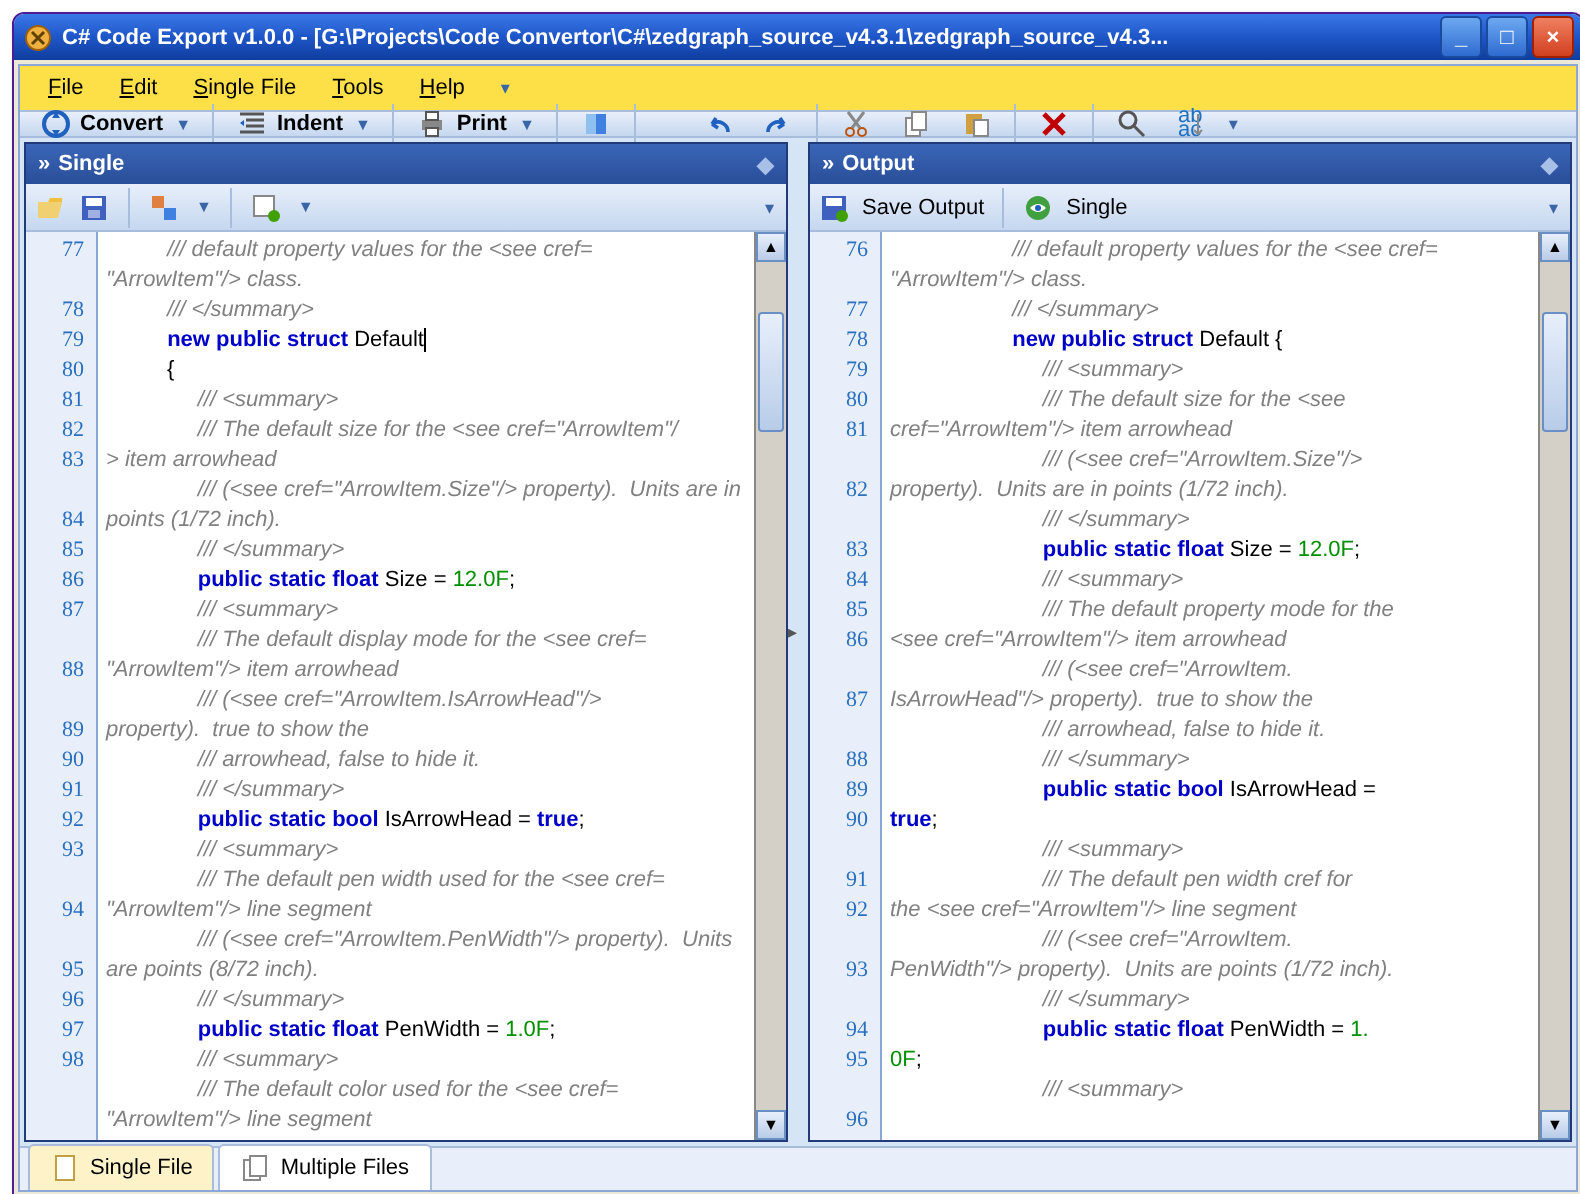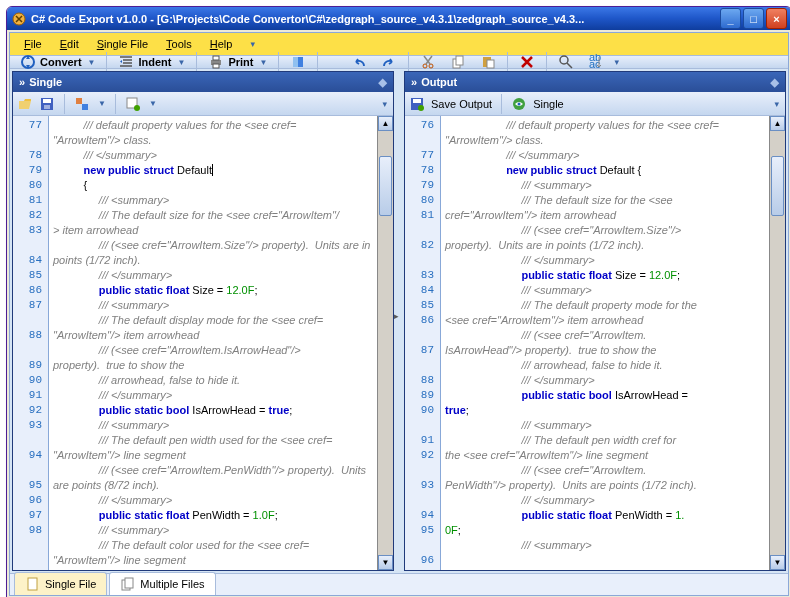--- a/index.html
+++ b/index.html
@@ -21,21 +21,21 @@
 .tbtn strong { font-weight: bold; }
 .tsep { width: 1px; height: 20px; background: #a8bcdc; margin: 0 3px; }
 .icn { width: 16px; height: 16px; display: inline-block; }
 .drop { color: #3a66a8; font-size: 8px; margin-left: 2px; }
 .panes-row { flex: 1; display: flex; overflow: hidden; }
 .pane { flex: 1; display: flex; flex-direction: column; border: 1px solid #203a7a; margin: 2px; background: #fff; }
 .pane-header { height: 20px; background: linear-gradient(#3a66b8,#2a4e98); color: #fff; font-weight: bold; display: flex; align-items: center; padding: 0 6px; font-size: 11px; }
 .pane-header .chev { margin-right: 4px; }
 .pane-header .diamond { margin-left: auto; color: #a8c0e8; }
 .pane-toolbar { height: 24px; background: linear-gradient(#e8effb,#c5d7ef); display: flex; align-items: center; padding: 0 4px; gap: 6px; border-bottom: 1px solid #a8bcdc; }
-.gutter-col { width: 36px; background: #e8effb; border-right: 1px solid #88a8d8; text-align: right; padding: 2px 6px 2px 0; color: #2a70c0; font-family: Liberation Mono, monospace; font-size: 11px; line-height: 15px; }
+.gutter-col { width: 36px; background: #e8effb; border-right: 1px solid #88a8d8; text-align: right; padding: 2px 6px 2px 0; color: #2a70c0; font-family: Liberation Serif, serif; font-size: 11px; line-height: 15px; }
 .code-area { flex: 1; display: flex; overflow: hidden; position: relative; font-family: 'Courier New', monospace; font-size: 11px; line-height: 15px; }
 .code-body { flex: 1; padding: 2px 4px; overflow: hidden; white-space: pre; }
 .kw { color: #0000c8; font-weight: bold; }
 .cm { color: #808080; font-style: italic; }
 .num { color: #009000; }
 .vscroll { width: 16px; background: #d4d0c8; border-left: 1px solid #888; position: relative; }
 .vscroll .thumb { position: absolute; left: 1px; right: 1px; top: 40px; height: 60px; background: linear-gradient(#e8effb,#b8cce8); border: 1px solid #6a8fc4; border-radius: 2px; }
 .vscroll .arr { position: absolute; left: 0; right: 0; height: 15px; background: linear-gradient(#e8effb,#b8cce8); border: 1px solid #6a8fc4; text-align: center; font-size: 8px; line-height: 13px; }
 .vscroll .arr.b { bottom: 0; }
 .splitter { width: 6px; background: #d6e5f5; cursor: col-resize; position: relative; }

